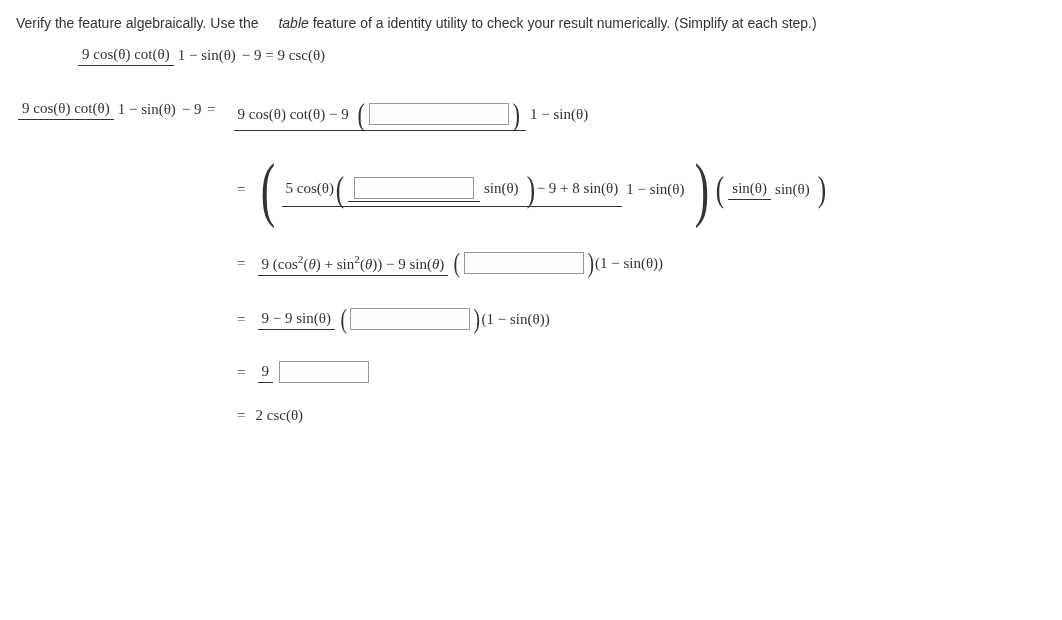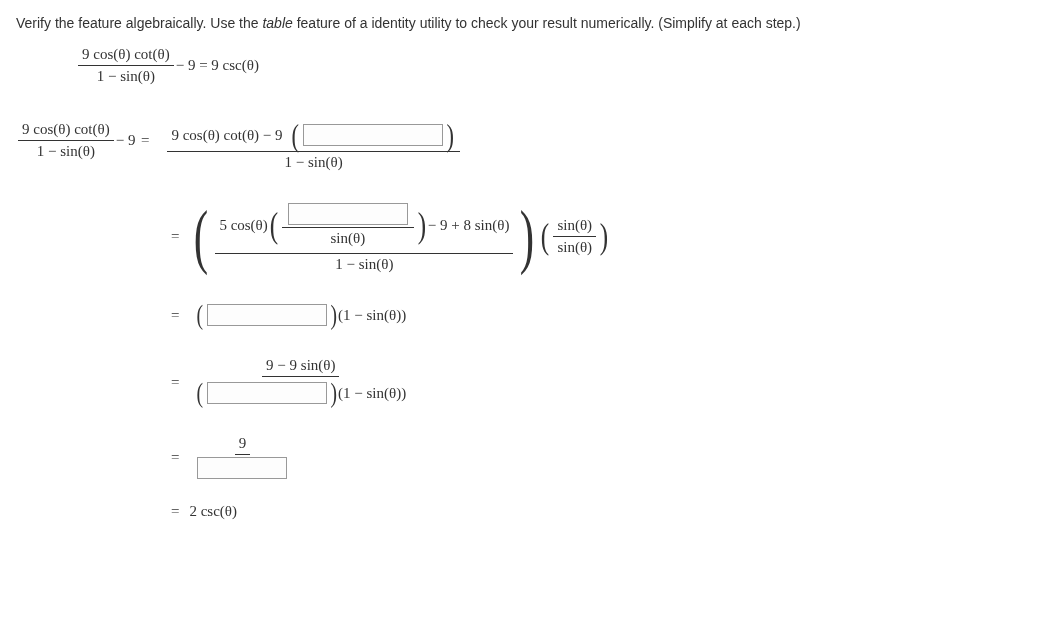--- a/index.html
+++ b/index.html
@@ -12,31 +12,32 @@
       padding: 12px 16px;
       margin: 0;
       background: #fff;
     }
     .instructions {
       line-height: 1.6;
       margin-bottom: 8px;
     }
     em.table-word {
       font-style: italic;
+      margin-left: 16px;
     }
     .math {
       font-family: 'Times New Roman', Times, serif;
       font-size: 15px;
     }
     .theta {
       font-style: italic;
     }
     .frac {
       display: inline-flex;
-      flex-direction: column;
+      flex-direction: row;
       align-items: center;
       vertical-align: middle;
       margin: 2px 2px;
     }
     .frac .num {
       padding: 2px 4px;
       border-bottom: 1px solid #333;
       text-align: center;
       white-space: nowrap;
     }
@@ -179,20 +180,23 @@
       <span class="frac">
         <span class="num">sin(θ)</span>
         <span class="den">sin(θ)</span>
       </span>
       <span class="smallparen" style="font-size:36px;">)</span>
     </div>
 
     <div class="step-row math">
       <span class="eq-sign">=</span>
       <span class="frac">
+        <span class="num">
+          <span>9 (cos<sup>2</sup>(<span class="theta">θ</span>) + sin<sup>2</sup>(<span class="theta">θ</span>)) − 9 sin(<span class="theta">θ</span>)</span>
+        </span>
         <span class="den vcenter">
           <span class="smallparen" style="font-size:28px;">(</span>
           <span class="input-box med"></span>
           <span class="smallparen" style="font-size:28px;">)</span>
           <span>(1 − sin(θ))</span>
         </span>
       </span>
     </div>
 
     <div class="step-row math">

